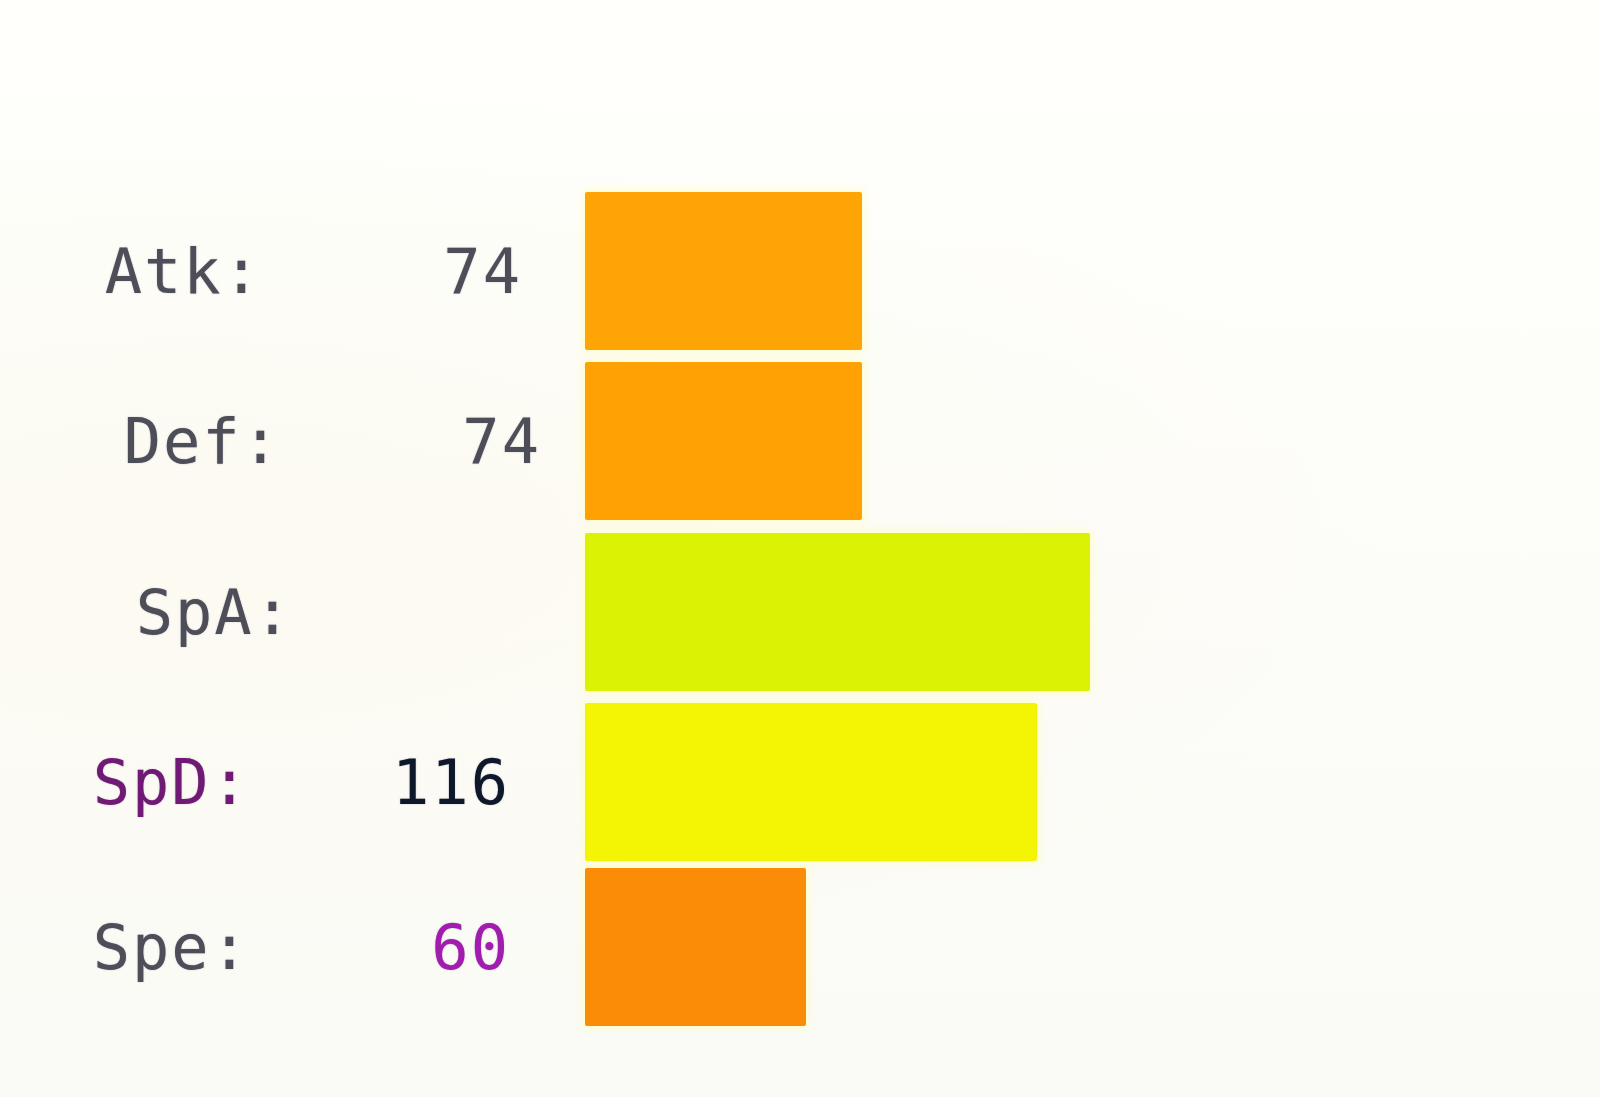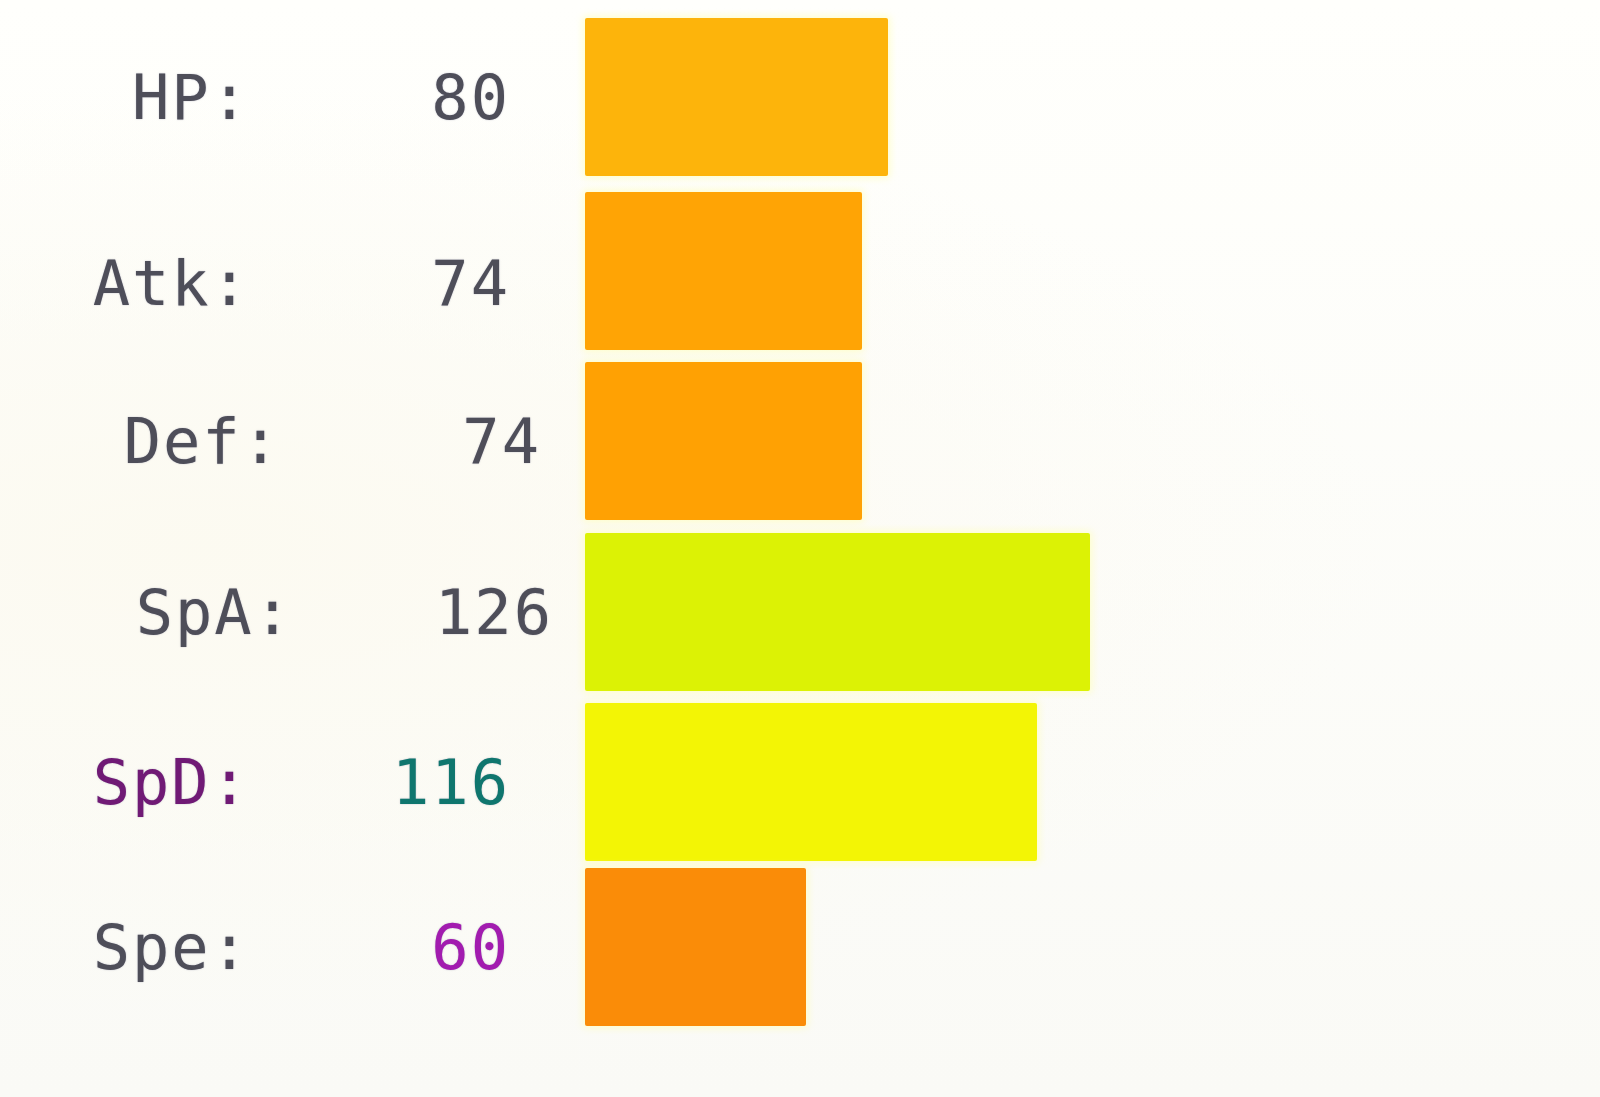--- a/index.html
+++ b/index.html
@@ -73,32 +73,23 @@
     height: 100%;
     border-radius: 2px;
     box-shadow: 0 0 7px 2px rgba(255,255,190,0.75);
   }
 </style>
 </head>
 <body>
 
 <div id="stage" style="background: rgb(252, 251, 248);">
 
-  <div class="stat-row" style="top: 18px; height: 158px;">
-    <div class="stat-label-group" style="height: 158px; top: 0px;">
-      <span class="stat-name" style="color: rgb(78, 78, 89);">HP:</span>
-      <span class="stat-value" style="color: rgb(78, 78, 89);">80</span>
-    </div>
-    <div class="bar-track" style="height: 158px; width: 303px;">
-      <div class="bar-fill" style="width: 100%; background: rgb(253, 180, 11);"></div>
-    </div>
-  </div>
 
   <div class="stat-row" style="top: 192px; height: 158px;">
-    <div class="stat-label-group" style="height: 158px; top: 12px;">
+    <div class="stat-label-group" style="height: 158px; top: 0px; margin-left: 12px;">
       <span class="stat-name" style="color: rgb(78, 78, 89);">Atk:</span>
       <span class="stat-value" style="color: rgb(78, 78, 89);">74</span>
     </div>
     <div class="bar-track" style="height: 158px; width: 277px;">
       <div class="bar-fill" style="width: 100%; background: rgb(255, 164, 5);"></div>
     </div>
   </div>
 
   <div class="stat-row" style="top: 362px; height: 158px;">
     <div class="stat-label-group" style="height: 158px; top: 0px; margin-left: 31px;">
@@ -106,31 +97,30 @@
       <span class="stat-value" style="color: rgb(78, 78, 89);">74</span>
     </div>
     <div class="bar-track" style="height: 158px; width: 277px;">
       <div class="bar-fill" style="width: 100%; background: rgb(255, 161, 3);"></div>
     </div>
   </div>
 
   <div class="stat-row" style="top: 533px; height: 158px;">
     <div class="stat-label-group" style="height: 158px; top: 0px; margin-left: 43px;">
       <span class="stat-name" style="color: rgb(78, 78, 89);">SpA:</span>
-      <span class="stat-value" style="color: rgb(78, 78, 89);">126</span>
     </div>
     <div class="bar-track" style="height: 158px; width: 505px;">
       <div class="bar-fill" style="width: 100%; background: rgb(220, 242, 5);"></div>
     </div>
   </div>
 
   <div class="stat-row" style="top: 703px; height: 158px;">
     <div class="stat-label-group" style="height: 158px; top: 0px;">
       <span class="stat-name" style="color: #701a75;">SpD:</span>
-      <span class="stat-value" style="color: #0f766e;">116</span>
+      <span class="stat-value" style="color: #0f172a;">116</span>
     </div>
     <div class="bar-track" style="height: 158px; width: 452px;">
       <div class="bar-fill" style="width: 100%; background: rgb(243, 245, 5);"></div>
     </div>
   </div>
 
   <div class="stat-row" style="top: 868px; height: 158px; padding-left: 28px;">
     <div class="stat-label-group" style="height: 158px; top: 0px;">
       <span class="stat-name" style="color: rgb(78, 78, 89);">Spe:</span>
       <span class="stat-value" style="color: #a21caf;">60</span>

